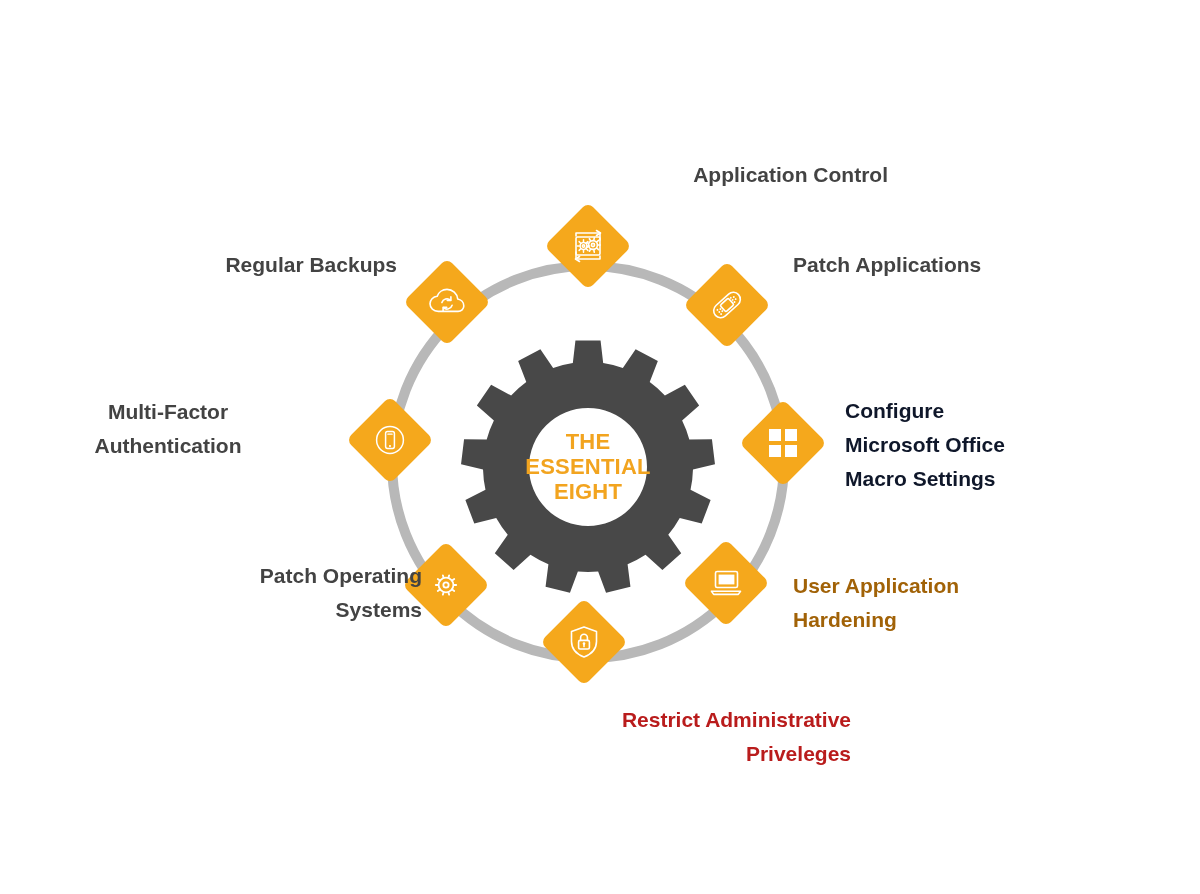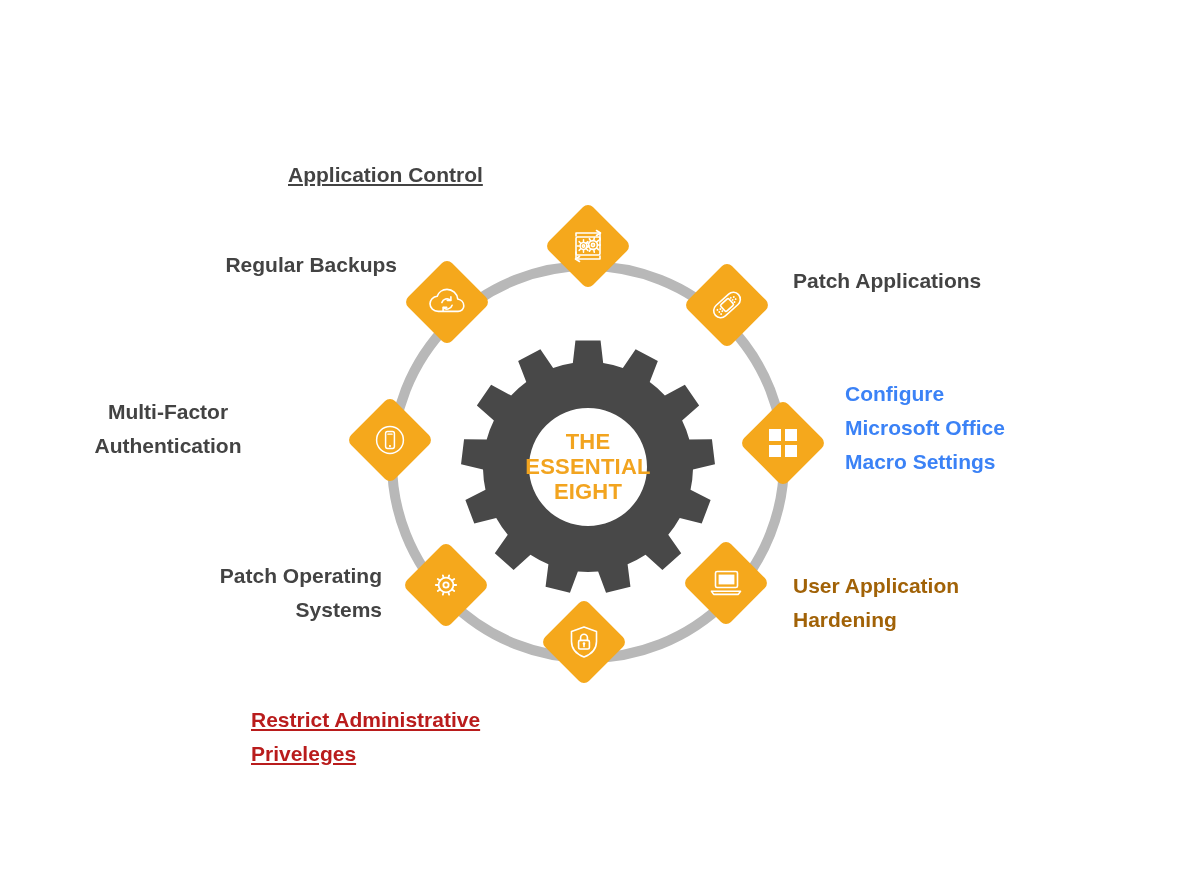--- a/index.html
+++ b/index.html
@@ -79,21 +79,21 @@
   .node-label {
     position: absolute;
     color: #434343;
     font-weight: bold;
     font-size: 21px;
     line-height: 1.62;
     white-space: pre-line;
   }
   .lbl-right { text-align: left; }
   .lbl-left  { text-align: right; }
-  .lbl-center{ text-align: left; text-decoration: underline; }
+  .lbl-center{ text-align: right; }
 </style>
 </head>
 <body>
 
 <div id="stage">
 
   <div id="wheel-area">
 
     <svg id="ring-svg" viewBox="0 0 1200 894">
       <circle id="ring-circle" cx="588" cy="447" r="196" fill="none" stroke="#b8b8b8" stroke-width="10"></circle>
@@ -230,28 +230,28 @@
       <path d="M13.9 15.6 a5.3 5.3 0 0 1 8.6 -2.4" stroke="#fff" fill="none" stroke-width="1.6" stroke-linecap="round" stroke-linejoin="round"></path>
       <path d="M24.1 18.3 a5.3 5.3 0 0 1 -8.6 2.4" stroke="#fff" fill="none" stroke-width="1.6" stroke-linecap="round" stroke-linejoin="round"></path>
       <path d="M22.9 9.9 L22.9 13.5 L19.3 13.5" stroke="#fff" fill="none" stroke-width="1.6" stroke-linecap="round" stroke-linejoin="round"></path>
       <path d="M15.1 24 L15.1 20.4 L18.7 20.4" stroke="#fff" fill="none" stroke-width="1.6" stroke-linecap="round" stroke-linejoin="round"></path>
     </svg>
         </div>
       </div>
     </div>
   <div id="labels-layer">
       <div class="node-label lbl-center" style="color: rgb(67, 67, 67); top: 158px; left: 288px; width: 600px;">Application Control</div>
-      <div class="node-label lbl-right" style="color: rgb(67, 67, 67); top: 264px; left: 793px;">Patch Applications</div>
-      <div class="node-label lbl-right" style="color: #3b82f6; top: 377px; left: 845px;">Configure
+      <div class="node-label lbl-right" style="color: rgb(67, 67, 67); top: 248px; left: 793px;">Patch Applications</div>
+      <div class="node-label lbl-right" style="color: #0f172a; top: 394px; left: 845px;">Configure
 Microsoft Office
 Macro Settings</div>
       <div class="node-label lbl-right" style="color: #a16207; top: 569px; left: 793px;">User Application
 Hardening</div>
       <div class="node-label lbl-center" style="color: #b91c1c; top: 703px; left: 251px; width: 600px;">Restrict Administrative
 Priveleges</div>
-      <div class="node-label lbl-left" style="color: rgb(67, 67, 67); top: 559px; left: 0px; width: 382px;">Patch Operating
+      <div class="node-label lbl-left" style="color: rgb(67, 67, 67); top: 559px; left: 0px; width: 382px; padding-left: 40px;">Patch Operating
 Systems</div>
       <div class="node-label lbl-left" style="color: rgb(67, 67, 67); top: 395px; left: 0px; width: 336px; text-align: center;">Multi-Factor
 Authentication</div>
       <div class="node-label lbl-left" style="color: rgb(67, 67, 67); top: 248px; left: 0px; width: 397px;">Regular Backups</div>
     </div>
 
 </div>
 
 </body></html>

